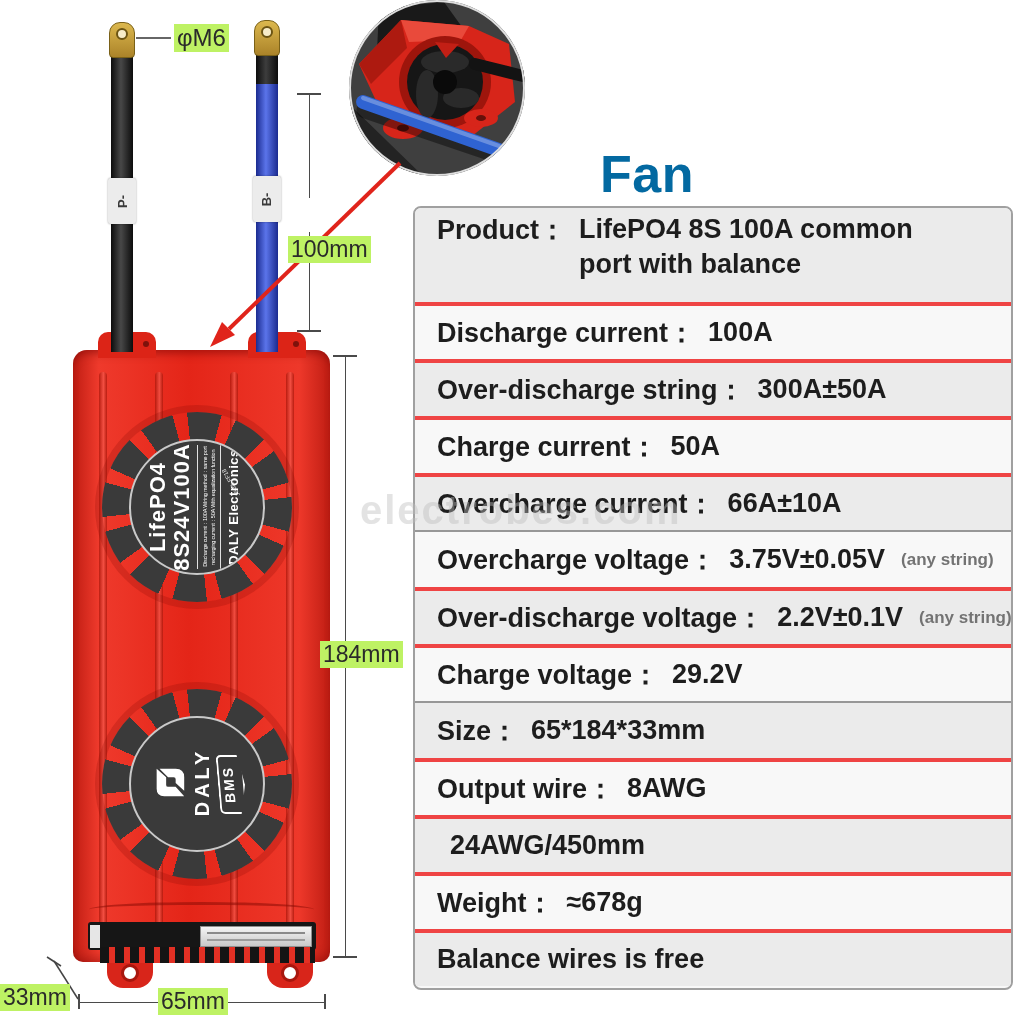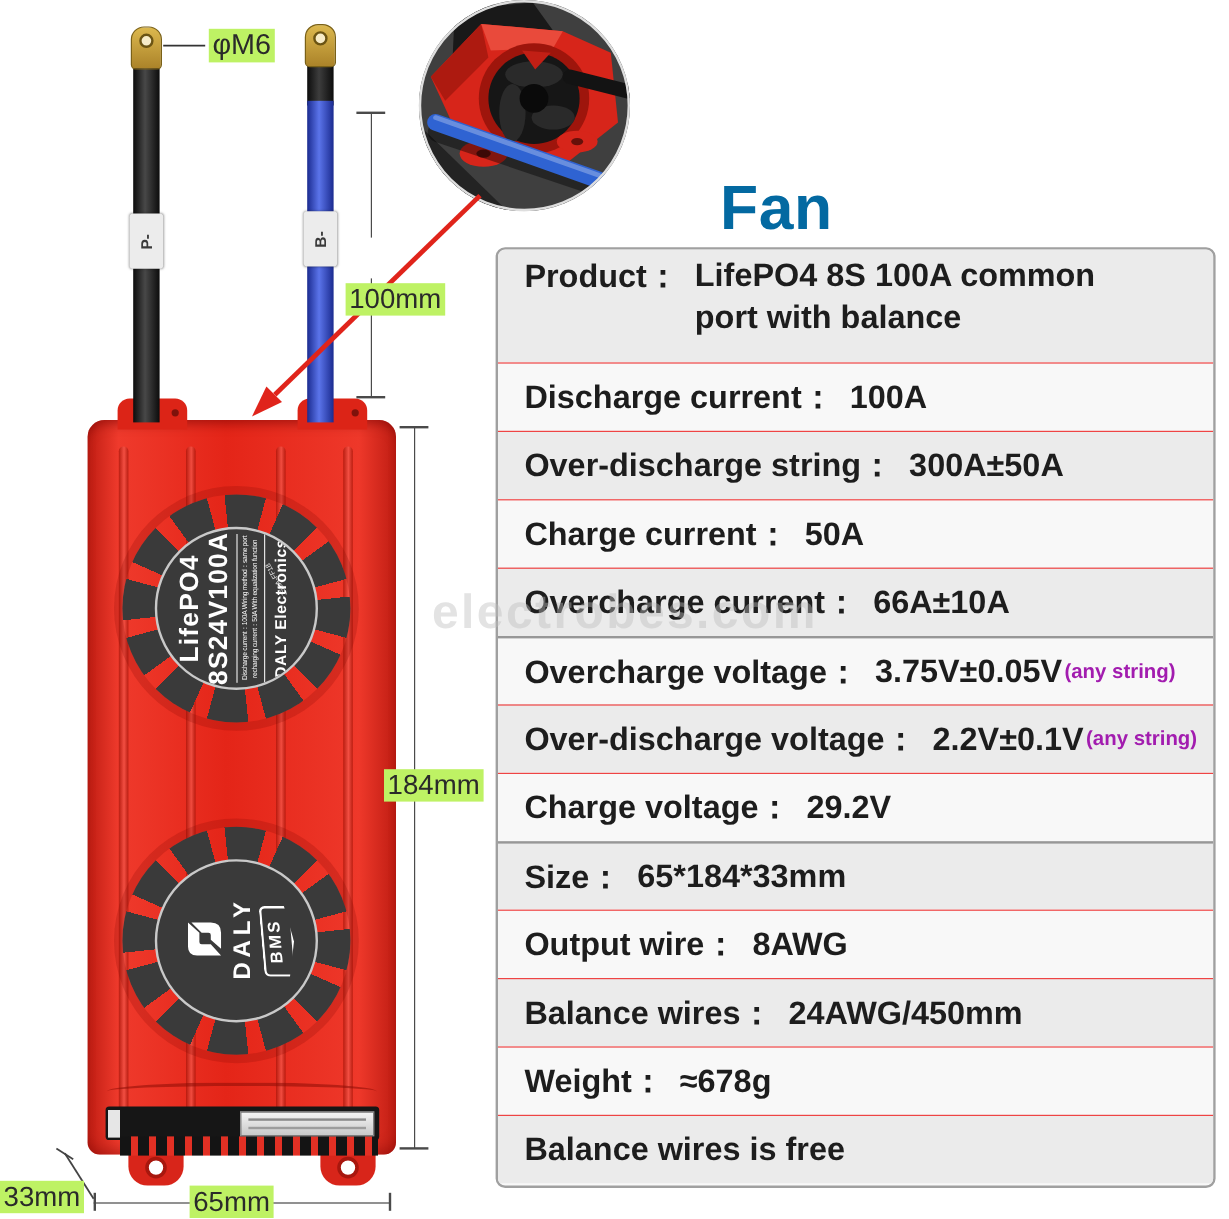--- a/index.html
+++ b/index.html
@@ -7,26 +7,26 @@
        font-family:"Liberation Sans", sans-serif;overflow:hidden;}
   .abs{position:absolute;}
 
   
   .title{left:600px;top:144px;font-size:52px;font-weight:700;color:#0369a1;letter-spacing:0.5px;}
   .spec-table{left:413px;top:206px;width:600px;height:784px;border:2px solid #a0a0a0;
               border-radius:8px;overflow:hidden;box-sizing:border-box;background:#f8f8f8;
               display:flex;flex-direction:column;}
   .row{display:flex;align-items:center;height:57px;flex:0 0 auto;padding-left:22px;
        font-size:27px;font-weight:700;color:#1d1d1d;background:#f8f8f8;
-       border-top:1px solid #ef4444;box-sizing:border-box;white-space:nowrap;}
+       border-top:4px solid #ef4444;box-sizing:border-box;white-space:nowrap;}
   .row:first-child{border-top:none;}
   .row.alt{background:#ebebeb;}
   .row.sec{border-top:2px solid #979797;}
   .row .val{margin-left:13px;}
-  .row .note{margin-left:2px;font-size:17px;font-weight:700;color:#a21caf;}
+  .row .note{margin-left:16px;font-size:17px;font-weight:700;color:#737373;}
   .row.product{height:94px;align-items:flex-start;padding-top:4px;white-space:normal;}
   .row.product .val{max-width:390px;line-height:1.3;}
 
   .watermark{left:360px;top:488px;font-size:40px;font-weight:700;color:#bdbdbd;
              opacity:0.42;letter-spacing:2px;z-index:40;pointer-events:none;}
 
   
   .device{left:73px;top:350px;width:257px;height:612px;border-radius:14px 14px 10px 10px;
           background:linear-gradient(90deg,#bf1d13 0%,#ef3a2c 10%,#e42518 45%,#ee382a 88%,#bf1d13 100%);
           box-shadow:inset 0 8px 10px -5px rgba(110,0,0,.55), inset 0 -10px 12px -7px rgba(110,0,0,.45);
@@ -254,21 +254,20 @@
   </div>
   <div class="row alt sec">
     <span class="lbl">Size：</span>
     <span class="val">65*184*33mm</span>
   </div>
   <div class="row">
     <span class="lbl">Output wire：</span>
     <span class="val">8AWG</span>
   </div>
   <div class="row alt">
-    <span class="lbl">Balance wires：</span>
     <span class="val">24AWG/450mm</span>
   </div>
   <div class="row">
     <span class="lbl">Weight：</span>
     <span class="val">≈678g</span>
   </div>
   <div class="row alt">
     <span class="lbl">Balance wires is free</span>
   </div>
 </div>

